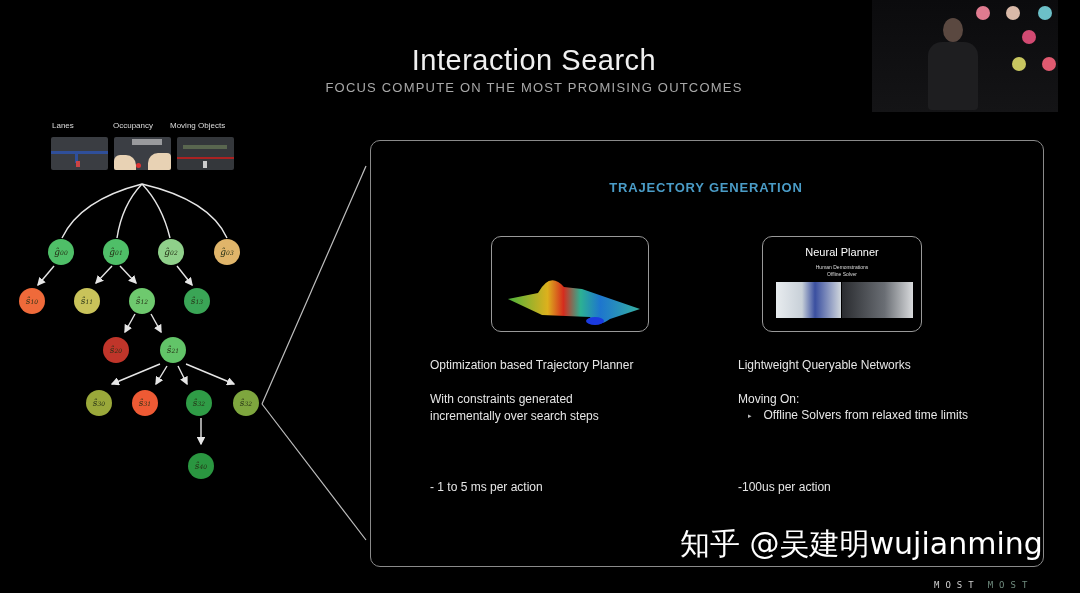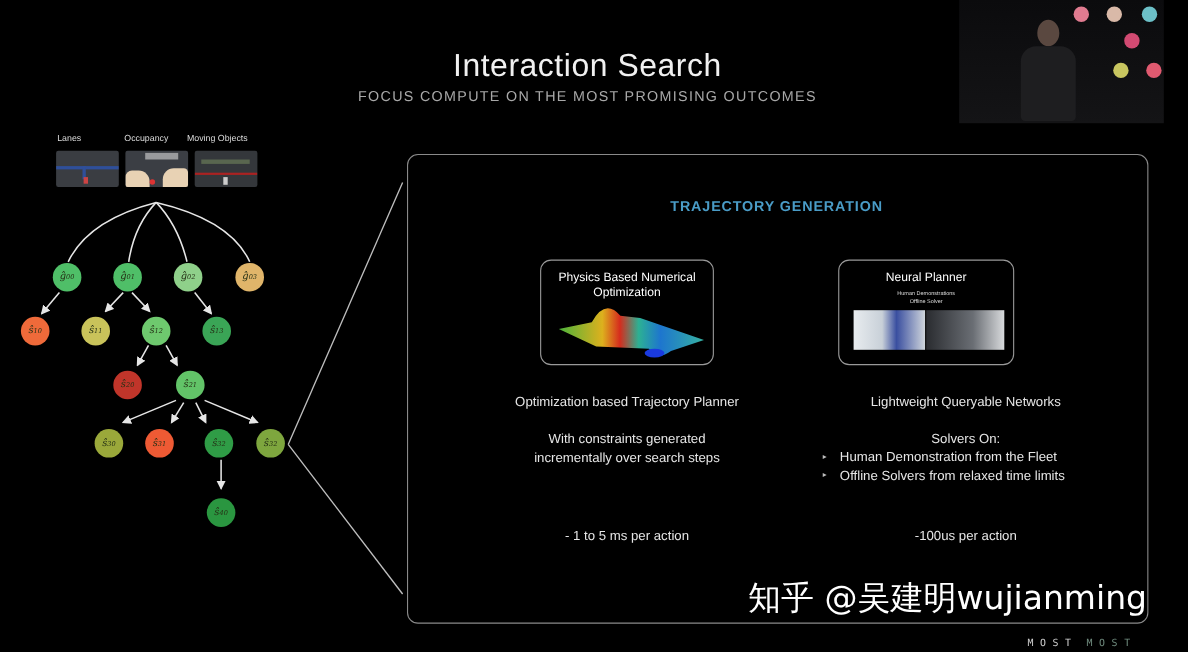--- a/index.html
+++ b/index.html
@@ -14,21 +14,21 @@
   .src-label { position:absolute; top:121px; font-size:8px; color:#ddd; }
   .src-img { position:absolute; top:137px; width:57px; height:33px; border-radius:2px; overflow:hidden; }
   .node { position:absolute; width:26px; height:26px; border-radius:50%; display:flex; align-items:center; justify-content:center; font-family:"DejaVu Serif", serif; font-style:italic; font-size:9px; color:#253015; }
   .node sub, .node sup { font-size:6px; }
   svg.tree { position:absolute; left:0; top:0; }
   .panel { position:absolute; left:370px; top:140px; width:672px; height:425px; border:1px solid #8a8a8a; border-radius:10px; }
   .tg-title { position:absolute; left:370px; width:672px; top:180px; text-align:center; font-size:13px; font-weight:bold; color:#4a9cc7; letter-spacing:0.8px; }
   .card { position:absolute; top:236px; width:156px; height:94px; border:1px solid #999; border-radius:10px; background:#000; }
   .card .ct { position:absolute; top:8px; width:100%; text-align:center; font-size:11px; line-height:14px; color:#fff; }
   .card .cs { position:absolute; top:26px; width:100%; text-align:center; font-size:5px; line-height:7px; color:#ddd; }
-  .text-c { position:absolute; text-align:center; font-size:12px; color:#e6e6e6; line-height:17px; }
+  .text-c { position:absolute; font-size:12px; color:#e6e6e6; line-height:17px; }
   .bullet-list { position:absolute; left:748px; top:407px; font-size:12px; color:#e6e6e6; line-height:17px; }
   .bullet-list .b { display:flex; gap:12px; }
   .bullet-list .b span.mk { font-size:7px; color:#bbb; line-height:17px; }
   .watermark { position:absolute; left:680px; top:524px; font-size:30px; color:#fff; font-family:"DejaVu Sans", sans-serif; letter-spacing:0px; }
   .logo { position:absolute; left:934px; top:580px; font-size:9px; letter-spacing:6px; color:#cfcfcf; font-family:"DejaVu Sans Mono", monospace; }
   .logo .live { color:#6f8b7e; margin-left:8px; }
 </style>
 </head>
 <body>
 
@@ -175,21 +175,20 @@
 <div class="node" style="left:188px;top:453px;background:#2a9640">
     <span>ŝ</span>
     <sub>4</sub>
     <sup>0</sup>
   </div>
 
 <div class="panel"></div>
 <div class="tg-title">TRAJECTORY GENERATION</div>
 
 <div class="card" style="left:491px;">
-  <div class="ct" style="padding:0 14px;box-sizing:border-box;">Physics Based Numerical Optimization</div>
   <svg width="156" height="94" style="position:absolute;left:0;top:0;">
     <defs>
       <linearGradient id="surf" x1="0" x2="1" y1="0" y2="0">
         <stop offset="0" stop-color="#52c240"></stop>
         <stop offset="0.3" stop-color="#f0c020"></stop>
         <stop offset="0.42" stop-color="#e83020"></stop>
         <stop offset="0.55" stop-color="#30c0a0"></stop>
         <stop offset="0.7" stop-color="#2080e0"></stop>
         <stop offset="1" stop-color="#3ac0b0"></stop>
       </linearGradient>
@@ -206,26 +205,22 @@
   <div style="position:absolute;left:13px;top:45px;width:65px;height:36px;background:linear-gradient(90deg,#e8ecef 0%,#c8d0d8 40%,#3a4fa0 60%,#d0d6dc 100%);"></div>
   <div style="position:absolute;left:79px;top:45px;width:71px;height:36px;background:linear-gradient(90deg,#2a2c30,#6a6e74 60%,#d8dadc 100%);"></div>
 </div>
 
 <div class="text-c" style="left:430px;width:280px;top:357px;">Optimization based Trajectory Planner</div>
 <div class="text-c" style="left:430px;width:280px;top:391px;">With constraints generated</div>
 <div class="text-c" style="left:430px;width:280px;top:408px;">incrementally over search steps</div>
 <div class="text-c" style="left:430px;width:280px;top:479px;">- 1 to 5 ms per action</div>
 
 <div class="text-c" style="left:738px;width:280px;top:357px;">Lightweight Queryable Networks</div>
-<div class="text-c" style="left:738px;width:280px;top:391px;">Solvers On:</div>
+<div class="text-c" style="left:738px;width:280px;top:391px;">Moving On:</div>
 <div class="bullet-list">
-  <div class="b">
-      <span class="mk">▸</span>
-      <span>Human Demonstration from the Fleet</span>
-    </div>
   <div class="b">
       <span class="mk">▸</span>
       <span>Offline Solvers from relaxed time limits</span>
     </div>
 </div>
 <div class="text-c" style="left:738px;width:280px;top:479px;">-100us per action</div>
 
 <div class="watermark">知乎 @吴建明wujianming</div>
 
 <div class="logo"><span>MOST</span><span class="live">MOST</span></div>

